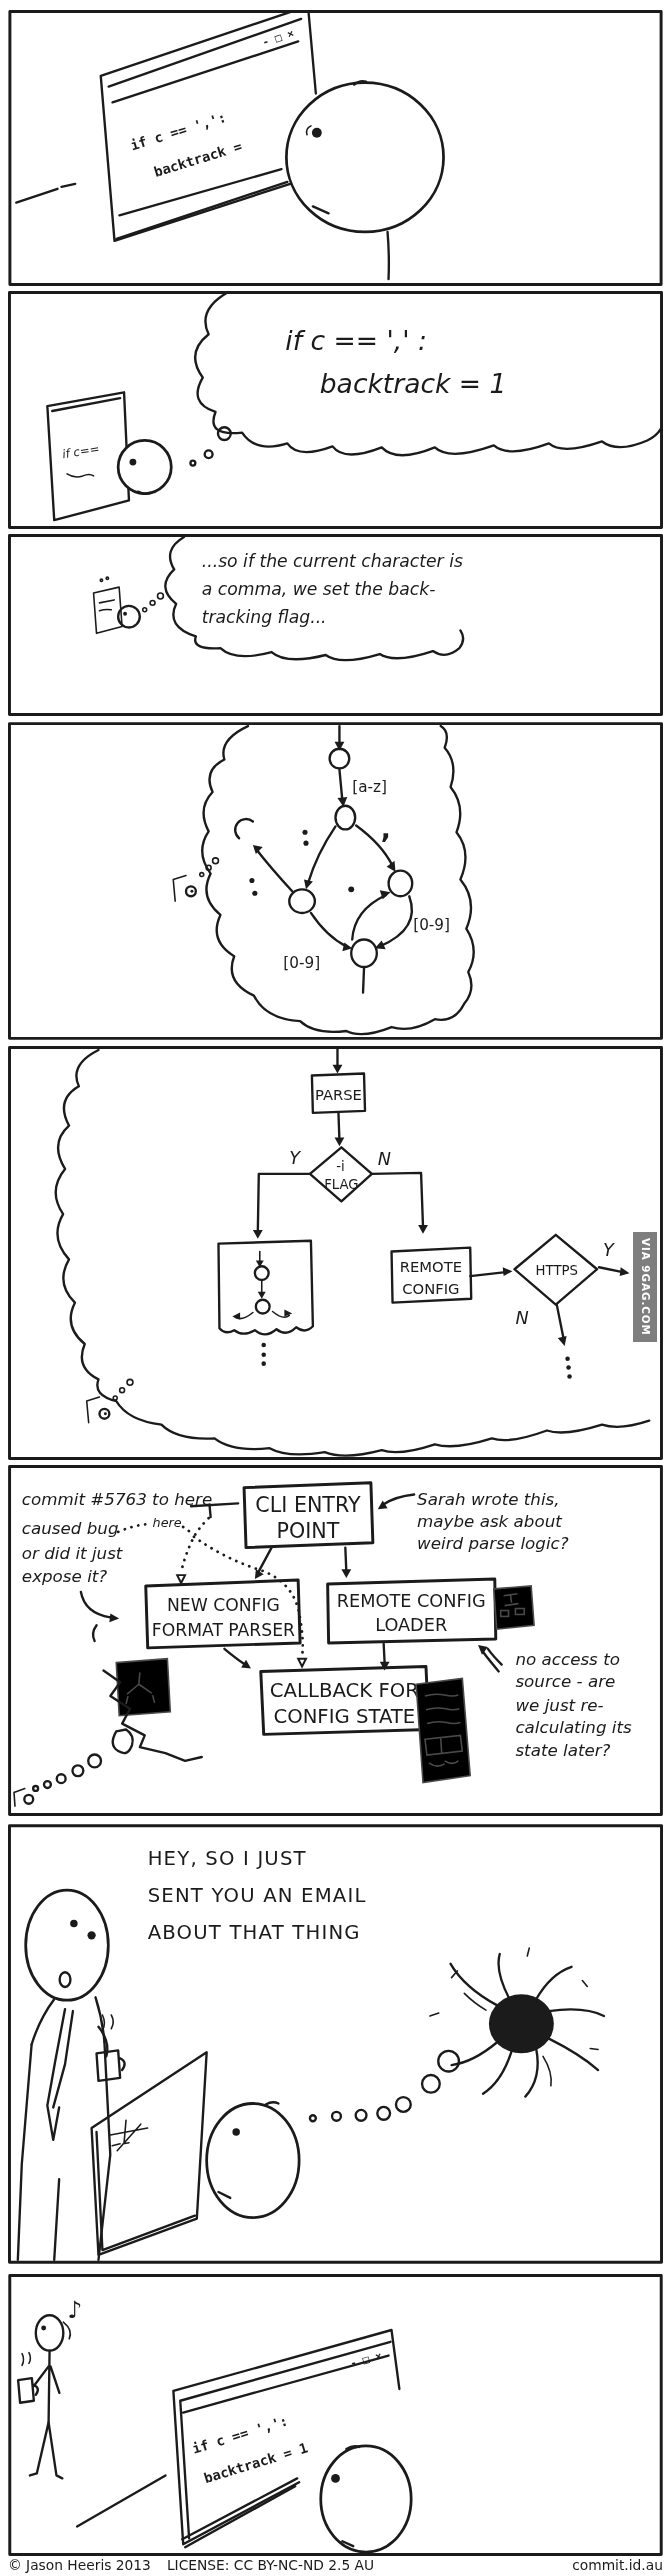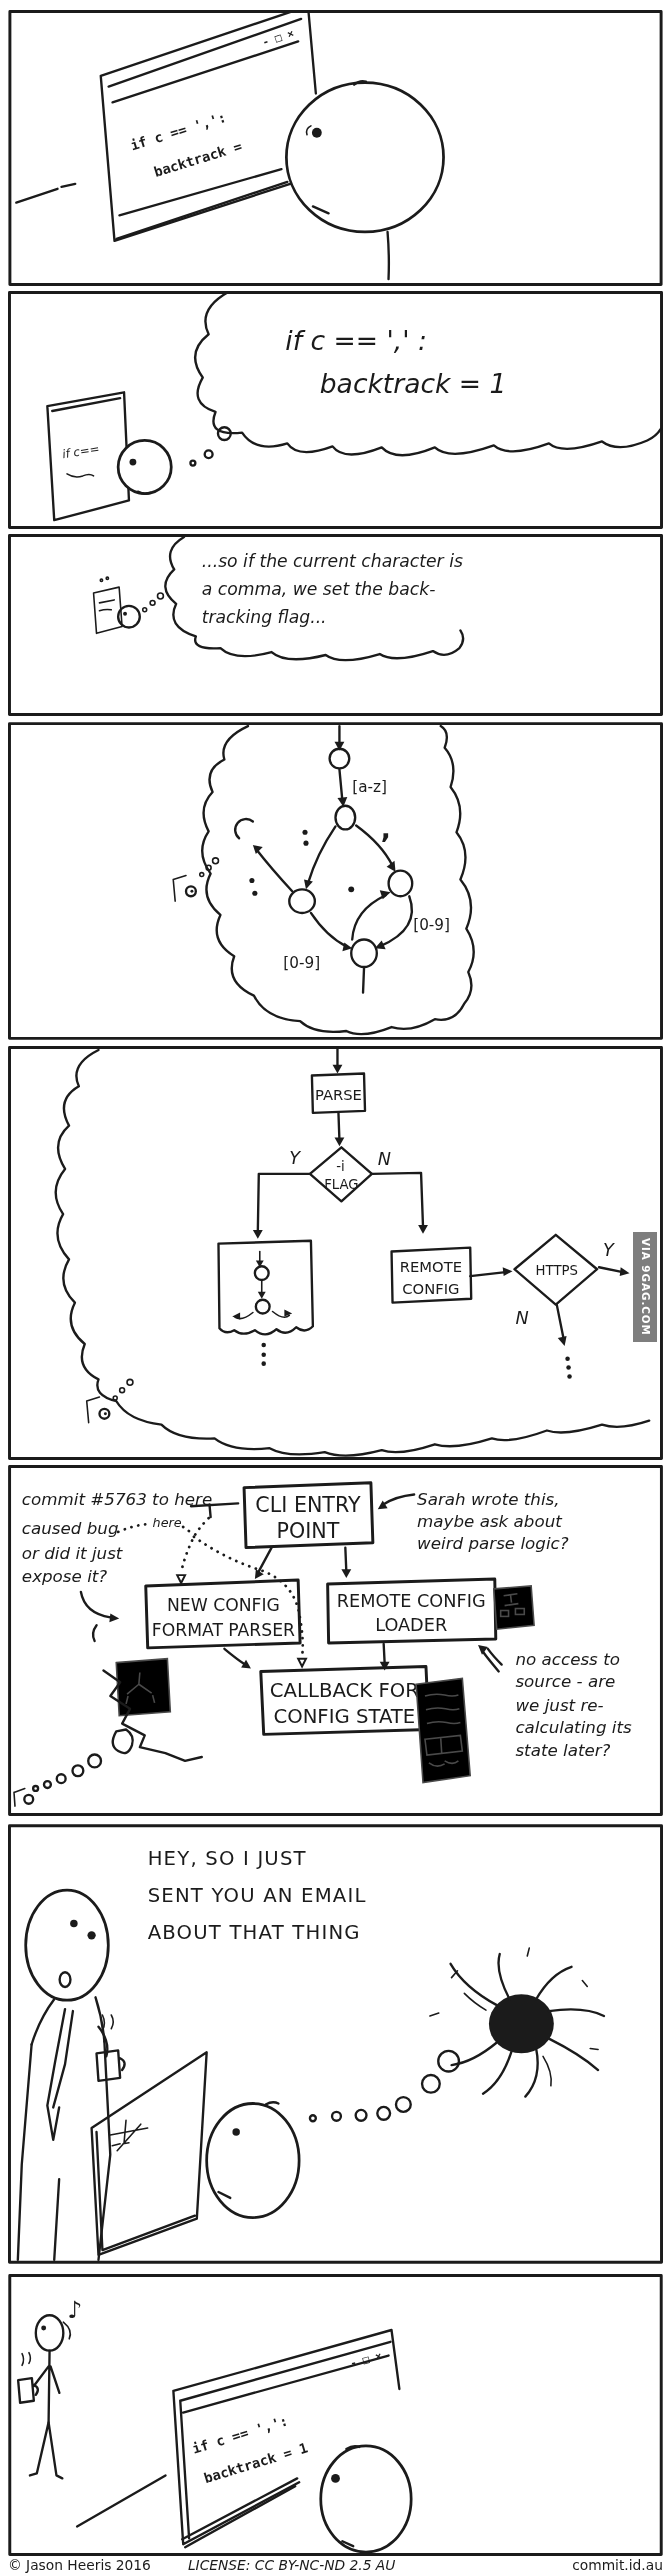--- a/index.html
+++ b/index.html
@@ -21,21 +21,21 @@
   .s11{font-size:11px;} .s12{font-size:12px;} .s13{font-size:13px;} .s135{font-size:13.5px;}
   .s14{font-size:14px;} .s15{font-size:15px;} .s155{font-size:15.5px;} .s17{font-size:17px;}
   .s175{font-size:17.5px;} .s18{font-size:18px;} .s20{font-size:20px;} .s21{font-size:21px;}
   .s24{font-size:24px;} .s27{font-size:27px;} .bold{font-weight:bold;}
   .sp{letter-spacing:1.2px;}
   #watermark{position:absolute;left:633px;top:1232px;width:23.6px;height:110px;background:#7e7e7e;
     color:#fff;writing-mode:vertical-rl;text-align:center;font-size:10.3px;font-weight:bold;
     letter-spacing:1px;font-family:"DejaVu Sans",sans-serif;line-height:23.6px;}
   #footer{position:absolute;left:7.9px;top:2557px;width:655px;display:flex;align-items:baseline;
     font-size:13.8px;color:#1b1b1b;}
-  #footer .lic{margin-left:37px;font-style:italic;}
+  #footer .lic{margin-left:16px;}
   #footer .site{margin-left:auto;}
 </style>
 </head>
 <body>
 
 <div id="page">
 
   <svg class="panel" style="top:9.8px;height:276px" viewBox="8 10 666 281">
     <rect x="9.5" y="11.5" width="663" height="278" class="ink ink3"></rect>
     <g>
@@ -387,19 +387,19 @@
       <ellipse class="whead" cx="372" cy="2540" rx="46" ry="54"></ellipse>
       <circle class="fillink" cx="341" cy="2519" r="4.5"></circle>
       <path class="ink" d="M348,2583 L359,2588"></path>
       <path class="ink" d="M352,2489 q7,-4 13,-2"></path>
     </g>
   </svg>
 
   <div id="watermark">VIA 9GAG.COM</div>
 
   <div id="footer">
-    <span class="copy">© Jason Heeris 2016</span>
+    <span class="copy">© Jason Heeris 2013</span>
     <span class="lic">LICENSE: CC BY-NC-ND 2.5 AU</span>
     <span class="site">commit.id.au</span>
   </div>
 
 </div>
 
 
 </body></html>

